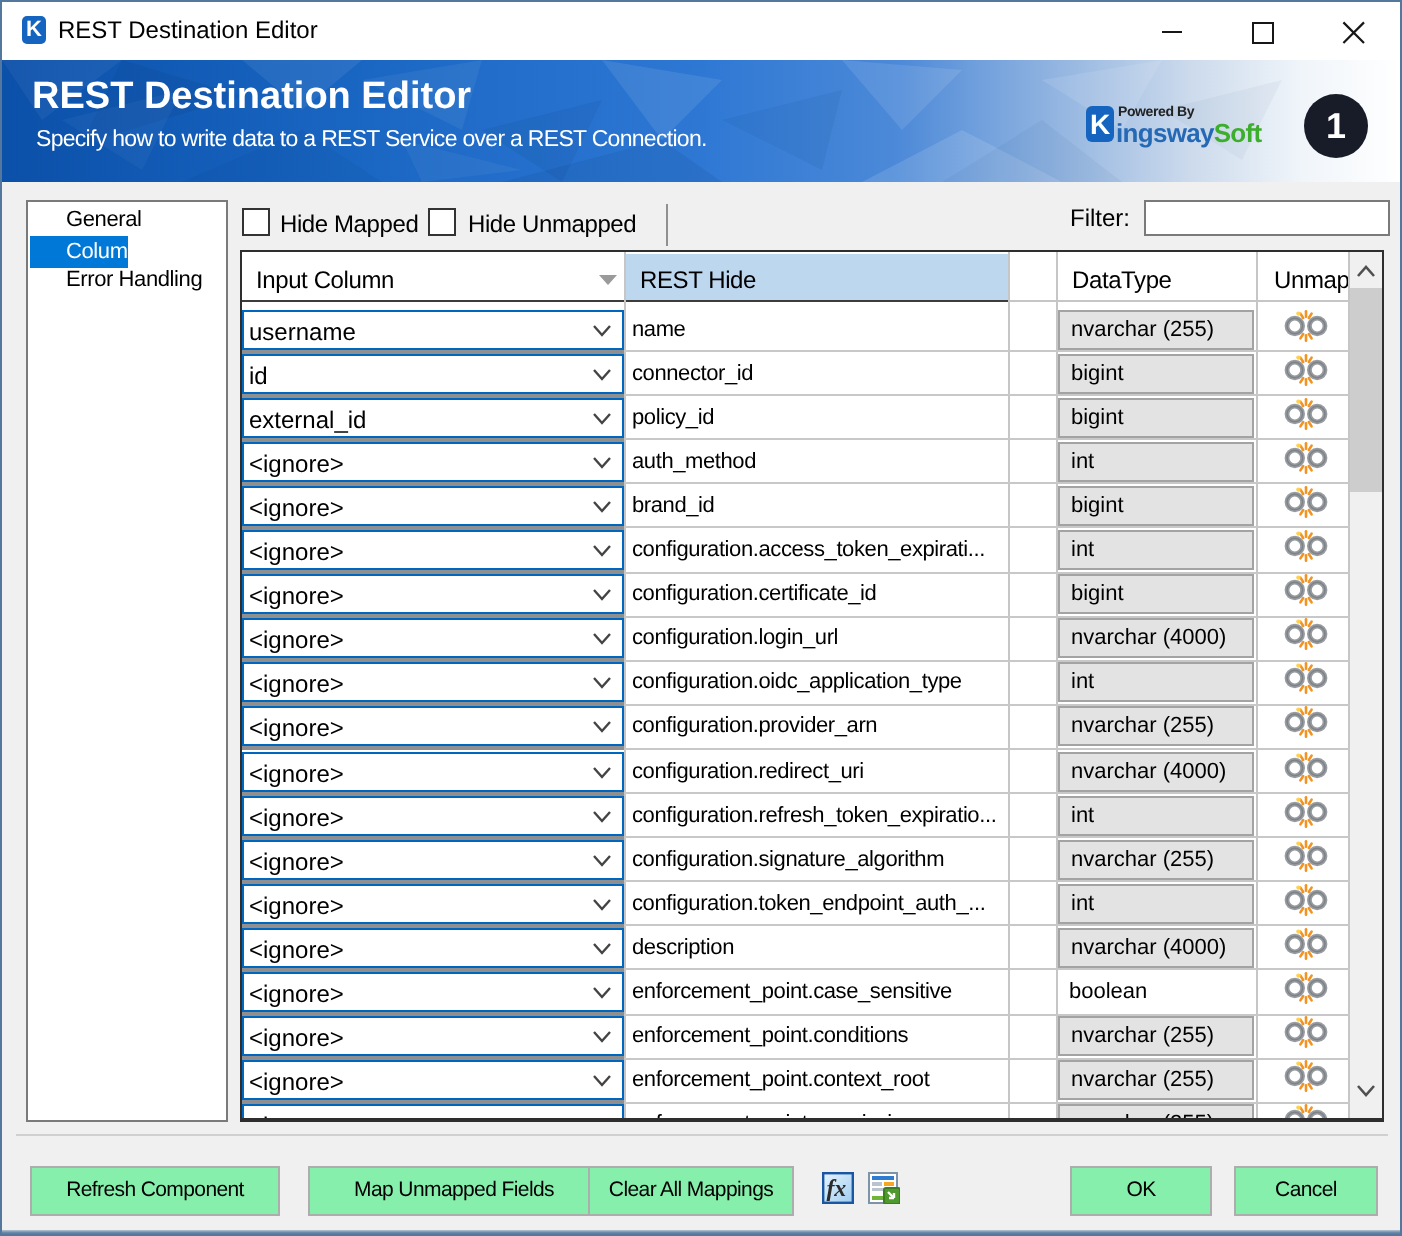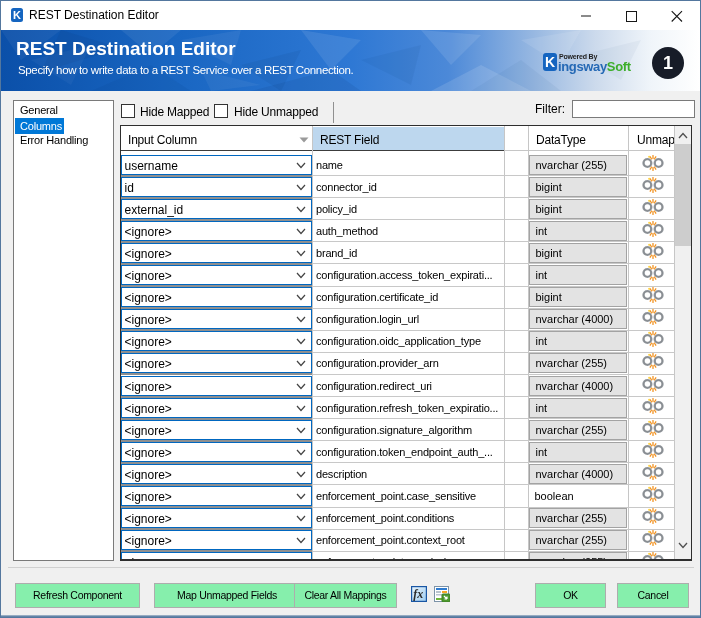--- a/index.html
+++ b/index.html
@@ -18,21 +18,21 @@
 .banner svg { position:absolute; left:0; top:0; }
 .h1 { position:absolute; left:15px; top:7.5px; font-size:19px; letter-spacing:-0.15px; font-weight:bold; color:#fff; letter-spacing:0px; }
 .h2 { position:absolute; left:17px; top:33.5px; font-size:11.5px; letter-spacing:-0.35px; color:#fff; }
 
 .logo { position:absolute; left:543px; top:52px; }
 .kbox { position:absolute; left:0px; top:1px; width:14px; height:18px; background:#1565c0; border-radius:3px; color:#fff; font-weight:bold; font-size:14px; text-align:center; line-height:18px; }
 .pby { position:absolute; left:16px; top:1px; font-size:7px; font-weight:bold; color:#222; white-space:nowrap; letter-spacing:-0.2px; }
 .onecircle { position:absolute; left:652px; top:47px; width:32px; height:32px; border-radius:16px; background:#171c28; color:#fff; font-weight:bold; font-size:18px; text-align:center; line-height:32px; }
 
 .nav { position:absolute; left:13px; top:100px; width:101px; height:461px; background:#fff; border:1px solid #7a7a7a; }
-.nav .item { position:absolute; left:1px; height:15px; line-height:15px; padding-left:5px; font-size:11px; letter-spacing:-0.2px; }
+.nav .item { position:absolute; left:1px; height:15px; line-height:15px; padding-left:18px; font-size:11px; letter-spacing:-0.2px; }
 .nav .sel { background:#0078d7; color:#fff; }
 
 .chk { position:absolute; width:14px; height:14px; background:#fff; border:1px solid #333; top:104px; }
 .lbl { position:absolute; top:105px; font-size:12px; letter-spacing:-0.2px; }
 .tsep { position:absolute; left:333px; top:102px; width:1px; height:21px; background:#909090; }
 .filterlbl { position:absolute; left:535px; top:102px; font-size:12px; }
 .filterbox { position:absolute; left:572px; top:100px; width:123px; height:18px; background:#fff; border:1px solid #7a7a7a; }
 
 .tbl { position:absolute; left:120px; top:125px; width:572px; height:436px; background:#fff; border:1px solid #2e2e2e; border-bottom-width:2px; overflow:hidden; }
 .hdr { position:absolute; left:0; top:0; height:24px; background:#fff; font-size:12px; }
@@ -130,21 +130,21 @@
   <div class="tsep"></div>
   <div class="filterlbl">Filter:</div>
   <div class="filterbox"></div>
 
   <div class="tbl">
       <div class="hdr" style="left:191px; width:192px; background:#bdd7ee; top:1px; height:23px;"></div>
       <div class="hdrtxt" style="left:7px;">Input Column</div>
       <svg style="position:absolute; left:177px; top:10px;" width="12" height="8">
         <path d="M1.5 1.5 L10.5 1.5 L6 6.5 Z" fill="#9a9a9a"></path>
       </svg>
-      <div class="hdrtxt" style="left:199px;">REST Field</div>
+      <div class="hdrtxt" style="left:199px;">REST Hide</div>
       <div class="hdrtxt" style="left:415px;">DataType</div>
       <div class="hdrtxt" style="left:516px;">Unmap</div>
       <div style="position:absolute; left:0; top:24px; width:383px; height:1px; background:#3c3c3c;"></div>
       <div style="position:absolute; left:383px; top:24px; width:170px; height:1px; background:#c6c6c6;"></div>
       <div class="vline" style="left:191px; height:433px;"></div>
       <div class="vline" style="left:383px; height:433px;"></div>
       <div class="vline" style="left:407px; height:433px;"></div>
       <div class="vline" style="left:507px; height:433px;"></div>
       <div class="vline" style="left:553px; height:433px;"></div>
       <div class="combo" style="top:28.6px;">

